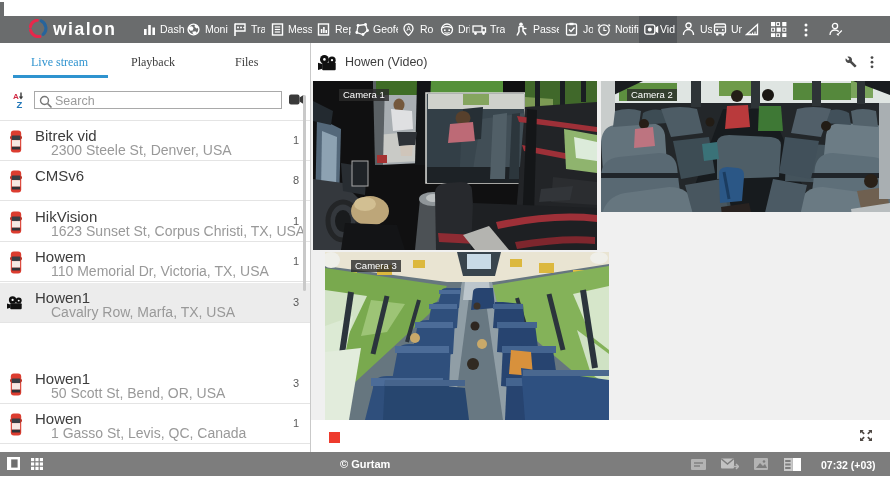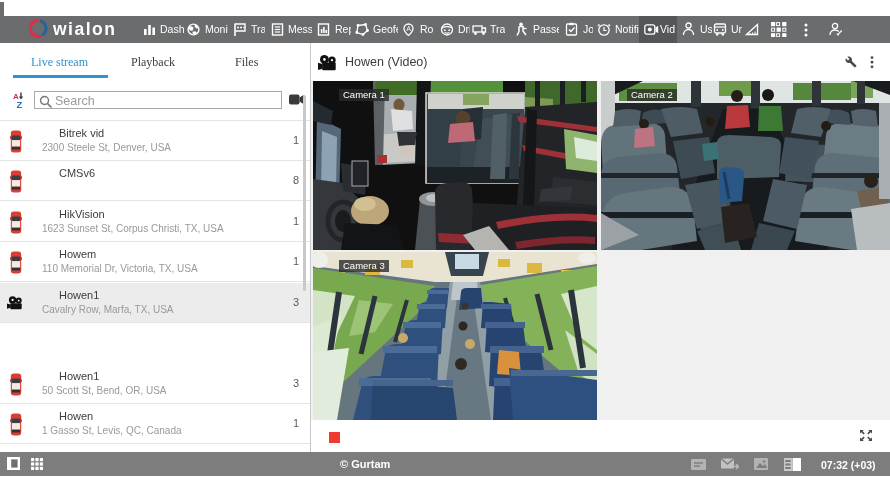--- a/index.html
+++ b/index.html
@@ -15,34 +15,34 @@
   #logotext{position:absolute;left:53px;top:3px;font-size:17.5px;color:#fff;letter-spacing:1.5px;font-weight:700;}
   
   #sidebar{position:absolute;left:0;top:43px;width:310px;height:412px;background:#fff;border-right:1px solid #c9c9c9;}
   .tab{position:absolute;top:12px;font-size:12px;color:#3c3c3c;font-family:Liberation Serif, serif;}
   #tab-live{color:#2f93cf;}
   #tab-underline{position:absolute;left:13px;top:32px;width:95px;height:3px;background:#2f93cf;}
   #searchbox{position:absolute;left:34px;top:48px;width:246px;height:16px;border:1px solid #a9a9a9;background:#fff;}
   #searchtxt{position:absolute;left:55px;top:51px;font-size:12.5px;color:#9b9b9b;}
   .row{position:absolute;left:0;width:310px;height:39px;border-bottom:1px solid #e4e4e4;background:#fff;}
   .row.sel{background:#ececec;}
-  .rname{position:absolute;left:35px;top:6px;font-size:11px;color:#3c3c3c;margin-left:24px;}
-  .raddr{position:absolute;left:42px;top:21px;font-size:10px;color:#999;white-space:nowrap;}
+  .rname{position:absolute;left:35px;top:6px;font-size:15px;color:#3c3c3c;}
+  .raddr{position:absolute;left:51px;top:21px;font-size:14px;color:#999;white-space:nowrap;}
   .rcnt{position:absolute;right:11px;top:13px;font-size:11px;color:#5a5a5a;}
   .ricon{position:absolute;left:9px;top:8px;}
   
   #rpanel{position:absolute;left:311px;top:43px;width:579px;height:409px;background:#f0f0f0;}
   #rhead{position:absolute;left:0;top:0;width:579px;height:38px;background:#fff;}
   #rhead .title{position:absolute;left:34px;top:12px;font-size:12.5px;color:#3d3d3d;}
   #vidgrid{position:absolute;left:0;top:38px;width:579px;height:339px;background:#f0f0f0;}
   .cam{position:absolute;overflow:hidden;background:#111;}
   .cam svg{filter:blur(0.7px);}
   #cam1{left:2px;top:0;width:284px;height:169px;}
-  #cam2{left:290px;top:0;width:289px;height:169px;}
-  #cam3{left:2px;top:171px;width:284px;height:208px;}
+  #cam2{left:290px;top:0;width:289px;height:131px;}
+  #cam3{left:14px;top:171px;width:284px;height:208px;}
   .camlbl{position:absolute;left:6px;top:8px;background:rgba(42,42,42,.8);color:#fff;
           font-size:9.5px;line-height:11.5px;padding:0 4px;z-index:5;margin-left:20px;}
   #pbar{position:absolute;left:0;top:377px;width:579px;height:32px;background:#fff;}
   #stopbtn{position:absolute;left:18px;top:12px;width:11px;height:11px;background:#ee3b2d;}
   
   #footer{position:absolute;left:0;top:452px;width:890px;height:24px;background:#7d7d7d;}
   #footer .t{position:absolute;top:6px;color:#fff;font-size:11px;font-weight:bold;}
 </style>
 </head>
 <body>

